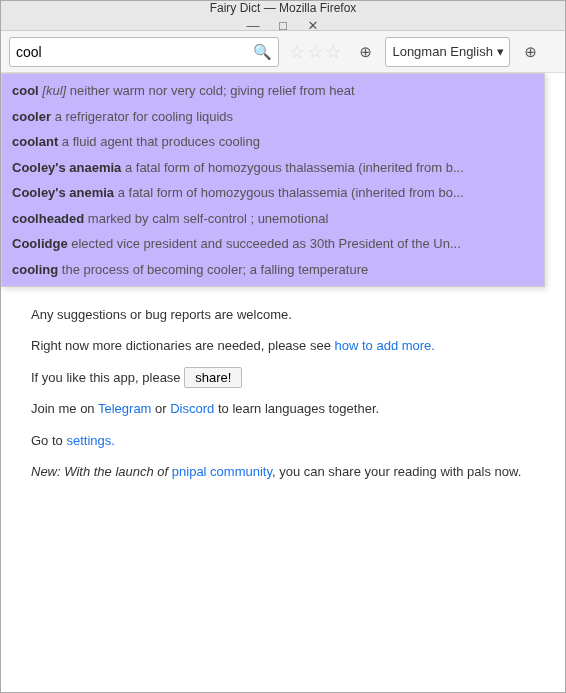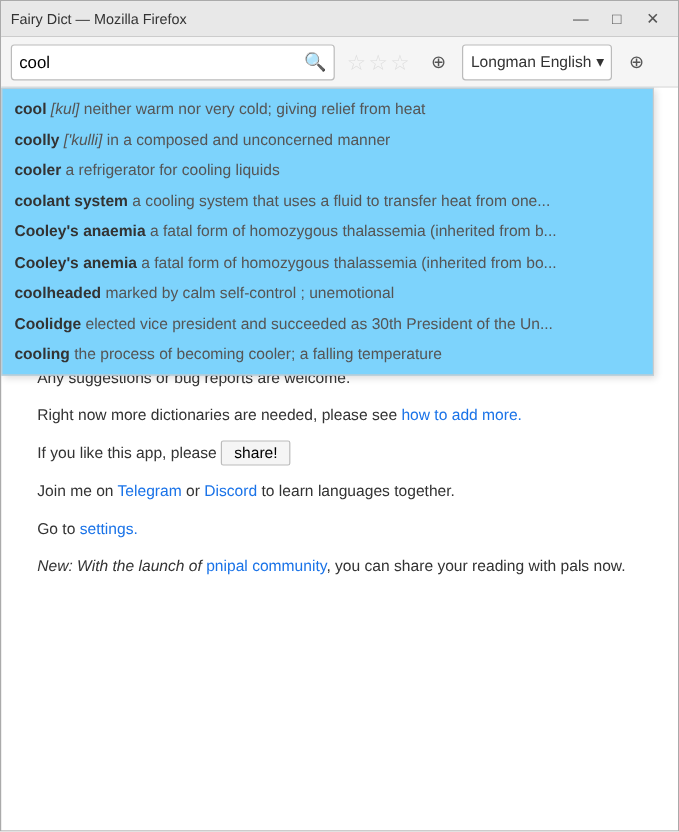--- a/index.html
+++ b/index.html
@@ -24,20 +24,21 @@
 
     
     .title-bar {
       background: #e8e8e8;
       border-bottom: 1px solid #ccc;
       height: 30px;
       display: flex;
       align-items: center;
       padding: 0 8px;
       user-select: none;
+      flex-direction: column;
     }
 
     .title-bar-text {
       flex: 1;
       font-size: 12px;
       color: #333;
     }
 
     .title-bar-buttons {
       display: flex;
@@ -147,21 +148,21 @@
     
     .content {
       flex: 1;
       overflow-y: auto;
       padding: 10px 14px;
       position: relative;
     }
 
     
     .dropdown {
-      background: #7dd3fc;
+      background: #c4b5fd;
       border: 1px solid #ccc;
       box-shadow: 2px 2px 6px rgba(0,0,0,0.15);
       position: absolute;
       top: 0;
       left: 0;
       right: 20px;
       z-index: 100;
       padding: 4px 0;
     }
 
@@ -263,27 +264,24 @@
     </button>
   </div>
 
   <div class="content">
 
     <div class="dropdown">
       <div class="dropdown-item">
         <span class="word">cool</span><span class="phonetic"> [kul]</span><span class="definition"> neither warm nor very cold; giving relief from heat</span>
       </div>
       <div class="dropdown-item">
-        <span class="word">coolly</span><span class="phonetic"> ['kulli]</span><span class="definition"> in a composed and unconcerned manner</span>
-      </div>
-      <div class="dropdown-item">
         <span class="word">cooler</span><span class="definition"> a refrigerator for cooling liquids</span>
       </div>
       <div class="dropdown-item">
-        <span class="word">coolant system</span><span class="definition"> a cooling system that uses a fluid to transfer heat from one...</span>
+        <span class="word">coolant</span><span class="definition"> a fluid agent that produces cooling</span>
       </div>
       <div class="dropdown-item">
         <span class="word">Cooley's anaemia</span><span class="definition"> a fatal form of homozygous thalassemia (inherited from b...</span>
       </div>
       <div class="dropdown-item">
         <span class="word">Cooley's anemia</span><span class="definition"> a fatal form of homozygous thalassemia (inherited from bo...</span>
       </div>
       <div class="dropdown-item">
         <span class="word">coolheaded</span><span class="definition"> marked by calm self-control ; unemotional</span>
       </div>

